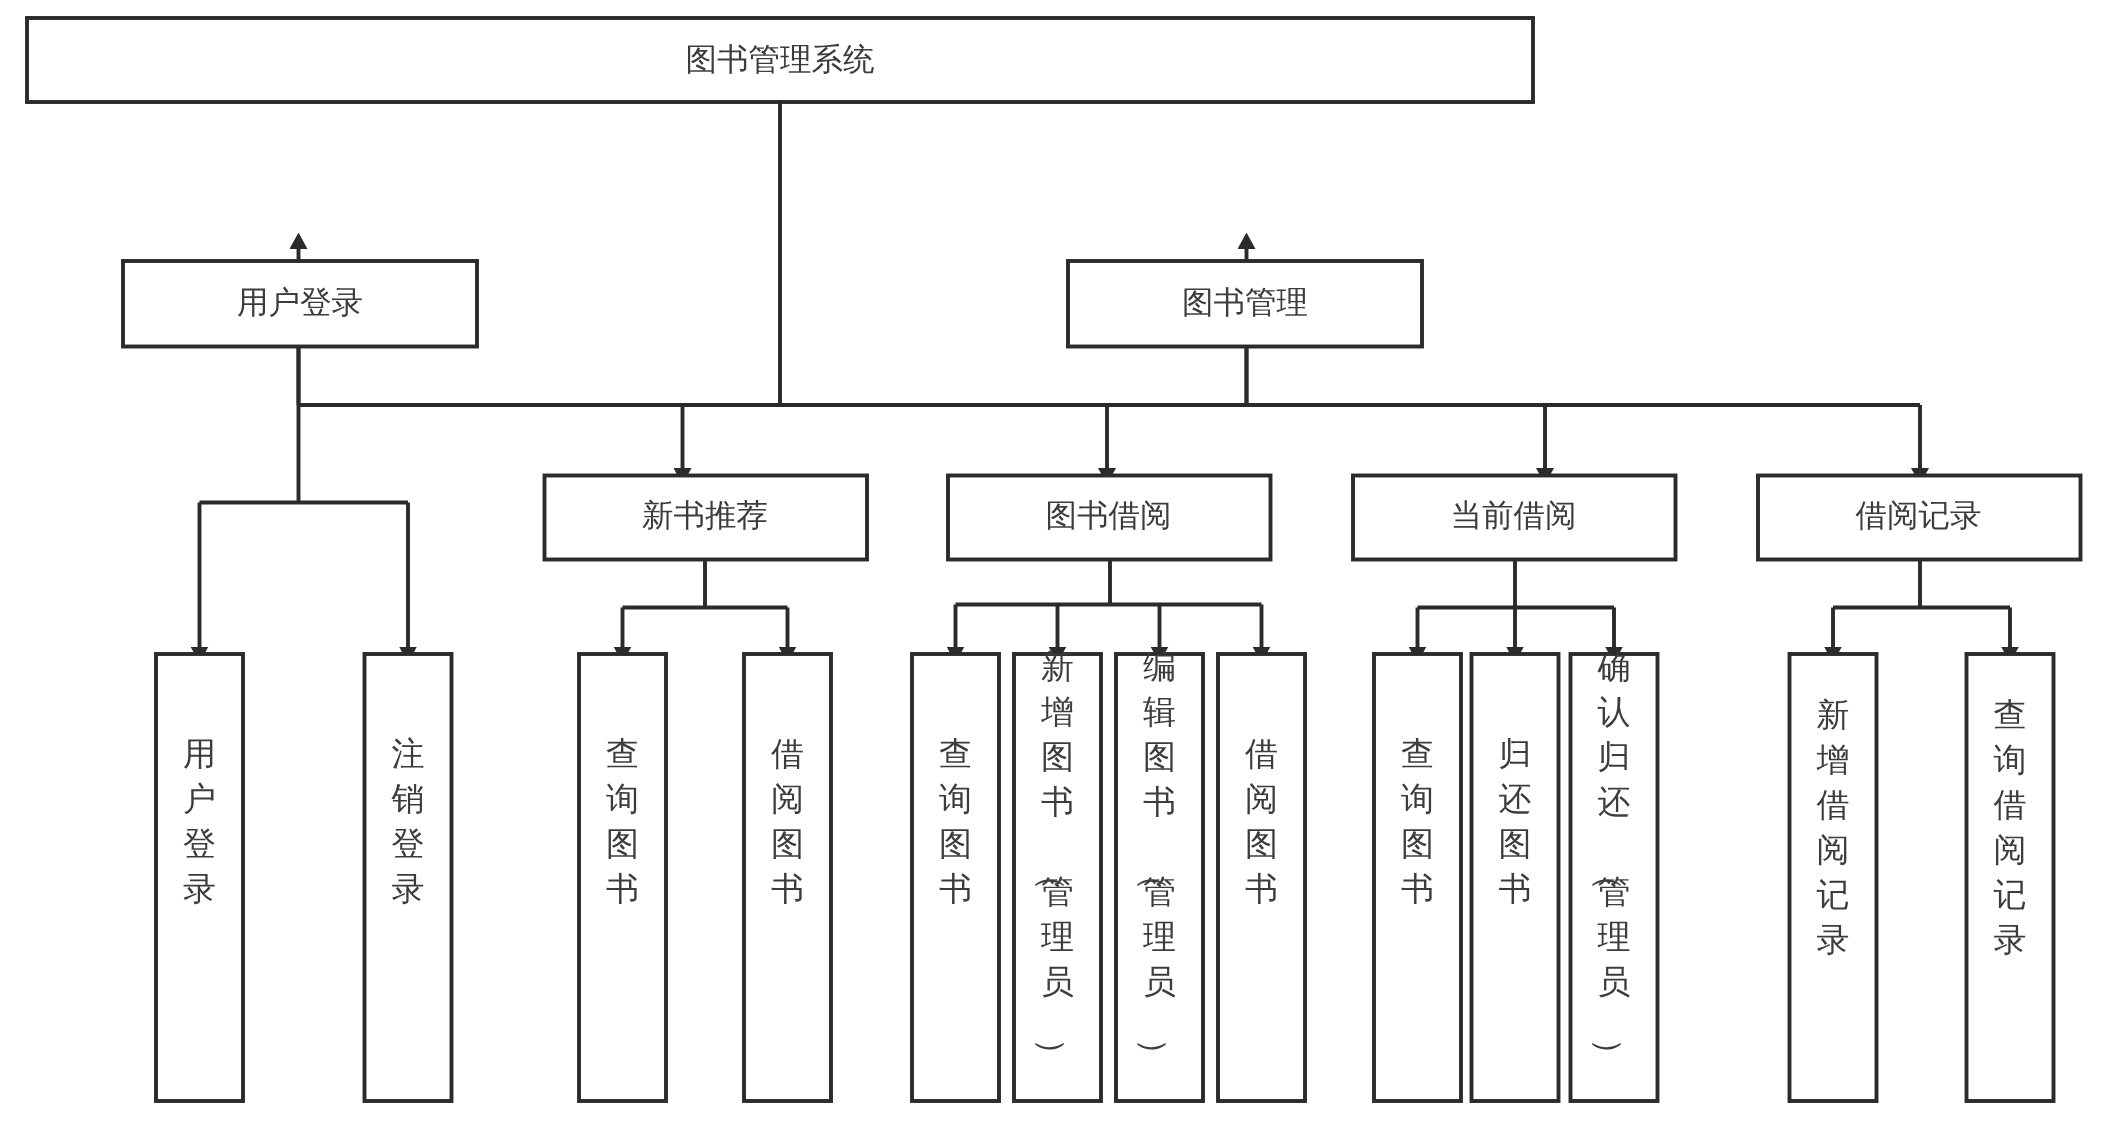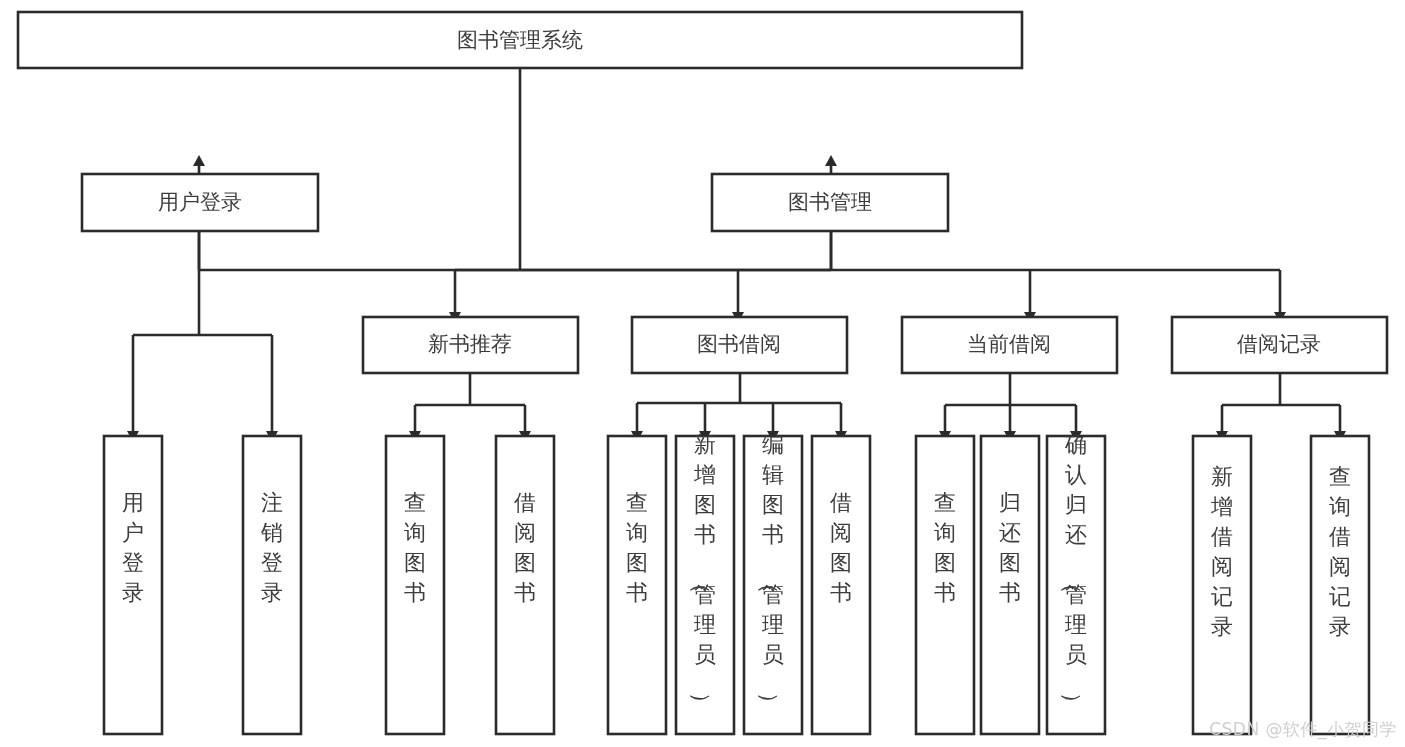--- a/index.html
+++ b/index.html
@@ -225,14 +225,13 @@
       <rect class="node-box" x="1193" y="436" width="58" height="298"></rect>
       <text class="node-label-v" x="1222" y="484"><tspan x="1222" y="484">新</tspan><tspan x="1222" y="514">增</tspan><tspan x="1222" y="544">借</tspan><tspan x="1222" y="574">阅</tspan><tspan x="1222" y="604">记</tspan><tspan x="1222" y="634">录</tspan></text>
     </g>
     <g>
       <rect class="node-box" x="1311" y="436" width="58" height="298"></rect>
       <text class="node-label-v" x="1340" y="484"><tspan x="1340" y="484">查</tspan><tspan x="1340" y="514">询</tspan><tspan x="1340" y="544">借</tspan><tspan x="1340" y="574">阅</tspan><tspan x="1340" y="604">记</tspan><tspan x="1340" y="634">录</tspan></text>
     </g>
 
   </svg>
 
-  <div class="watermark">CSDN @软件_小贺同学</div>
 </div>
 
 </body></html>

